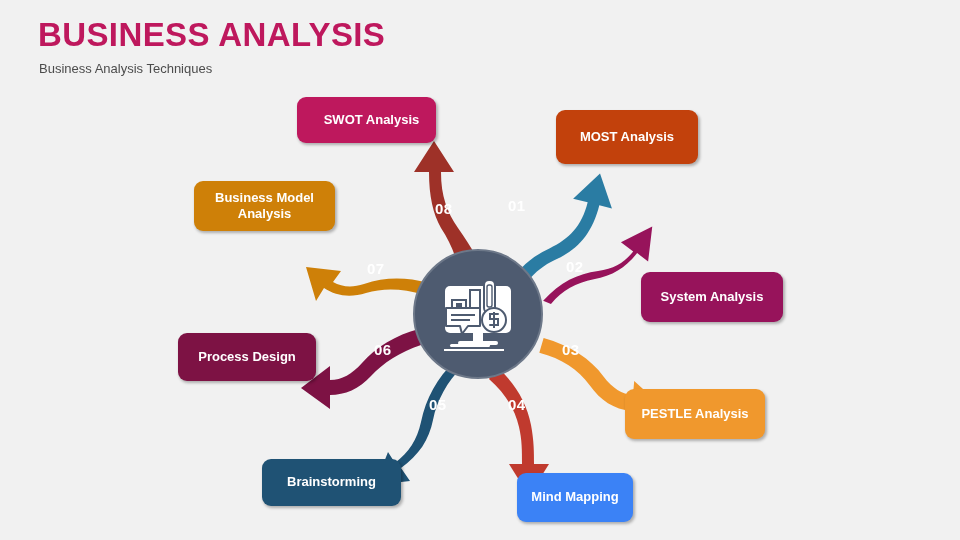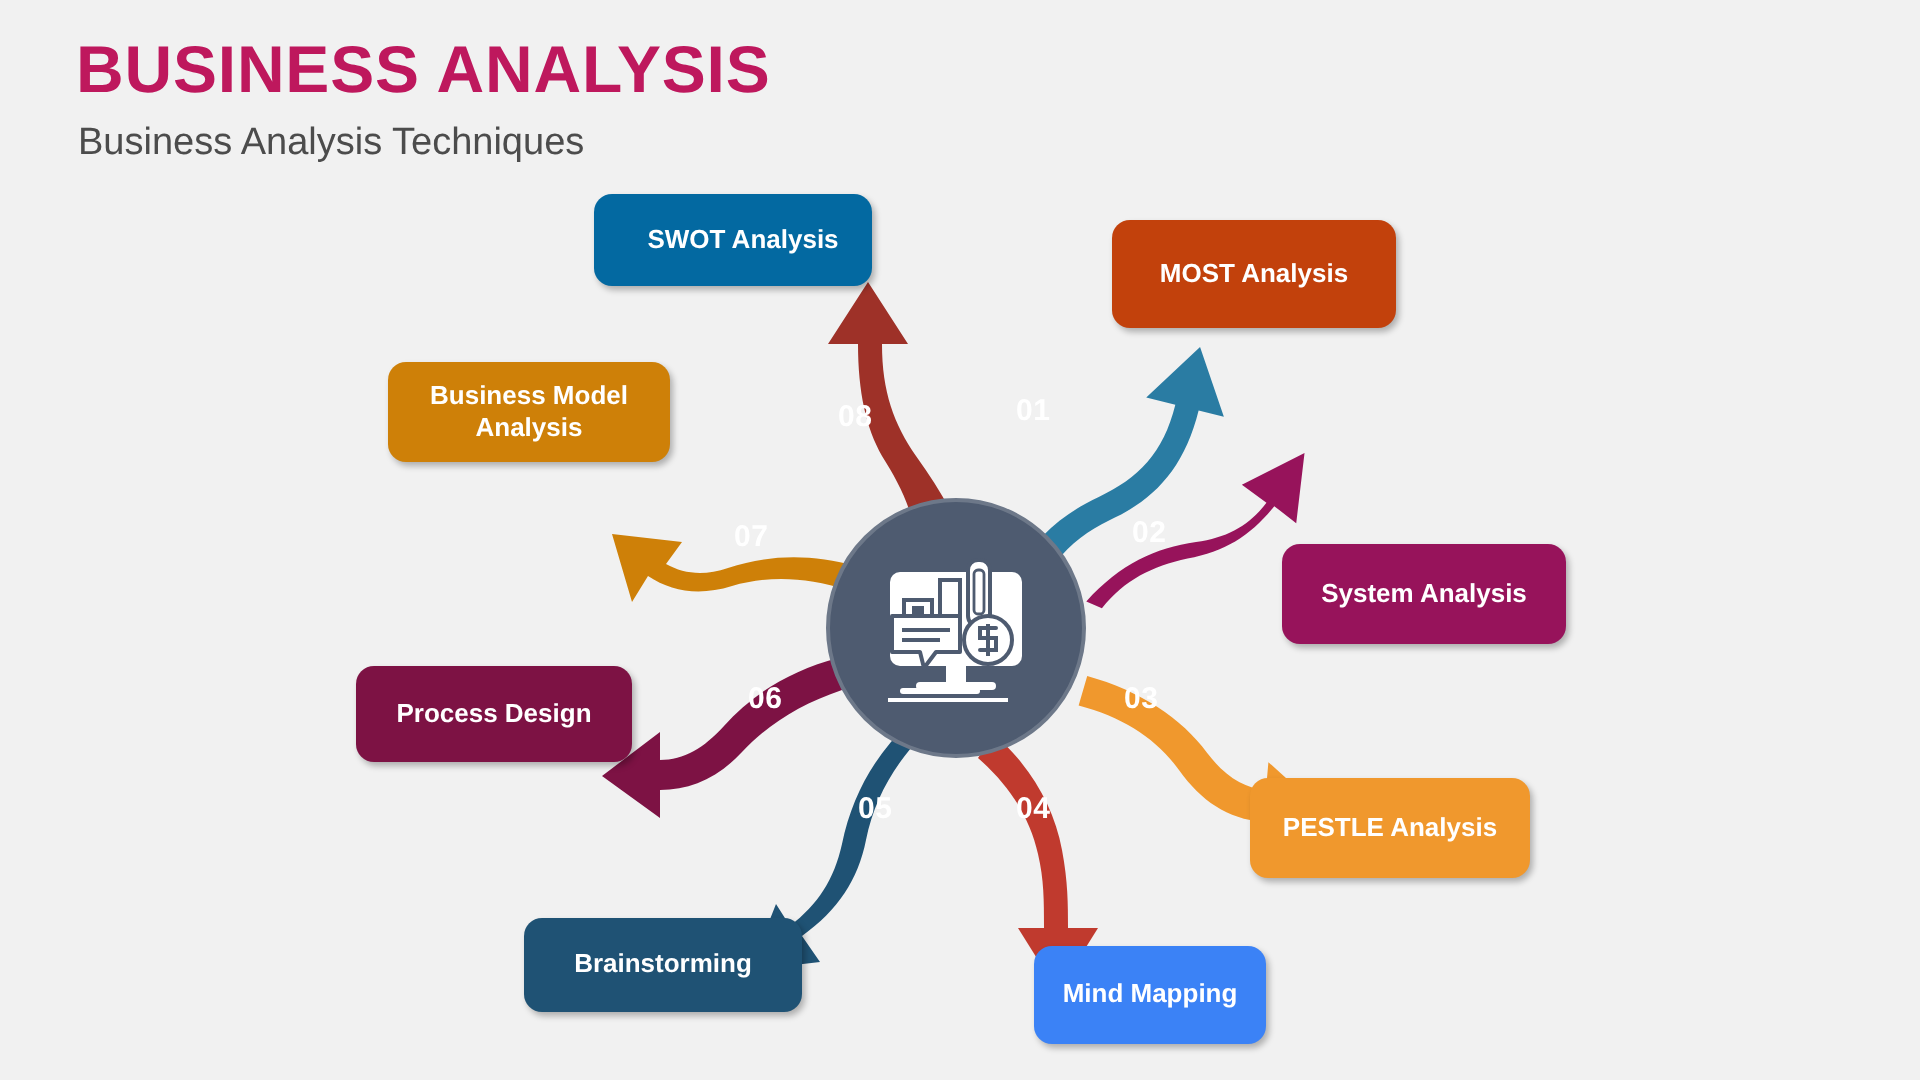--- a/index.html
+++ b/index.html
@@ -28,21 +28,21 @@
     font-size: 33px;
     font-weight: bold;
     color: #be185d;
     letter-spacing: 0.4px;
     white-space: nowrap;
   }
   #subtitle {
     position: absolute;
     left: 39px;
     top: 61px;
-    font-size: 19px;
+    font-size: 13px;
     font-weight: normal;
     color: #4c4c4c;
     white-space: nowrap;
   }
   #diagram {
     position: absolute;
     left: 0;
     top: 0;
   }
   .node-box {
@@ -216,26 +216,26 @@
     <span>Process Design</span>
   </div>
 
   <div class="node-box" style="left:194px; top:181px; width:141px; height:50px; background:#ce8008;">
     <span>
         <div>Business Model</div>
         <div>Analysis</div>
       </span>
   </div>
 
-  <div class="node-box" style="left:297px; top:97px; width:139px; height:46px; background:#0369a1;padding-left:18px;">
+  <div class="node-box" style="left:297px; top:97px; width:139px; height:46px; background:#be185d;padding-left:18px;">
     <span>SWOT Analysis</span>
   </div>
 
   <div class="step-num" style="left:508px; top:197px;">01</div>
   <div class="step-num" style="left:566px; top:258px;">02</div>
   <div class="step-num" style="left:562px; top:341px;">03</div>
   <div class="step-num" style="left:508px; top:396px;">04</div>
   <div class="step-num" style="left:429px; top:396px;">05</div>
   <div class="step-num" style="left:374px; top:341px;">06</div>
   <div class="step-num" style="left:367px; top:260px;">07</div>
-  <div class="step-num" style="left:419px; top:200px;">08</div>
+  <div class="step-num" style="left:435px; top:200px;">08</div>
 
 </div>
 
 </body></html>

